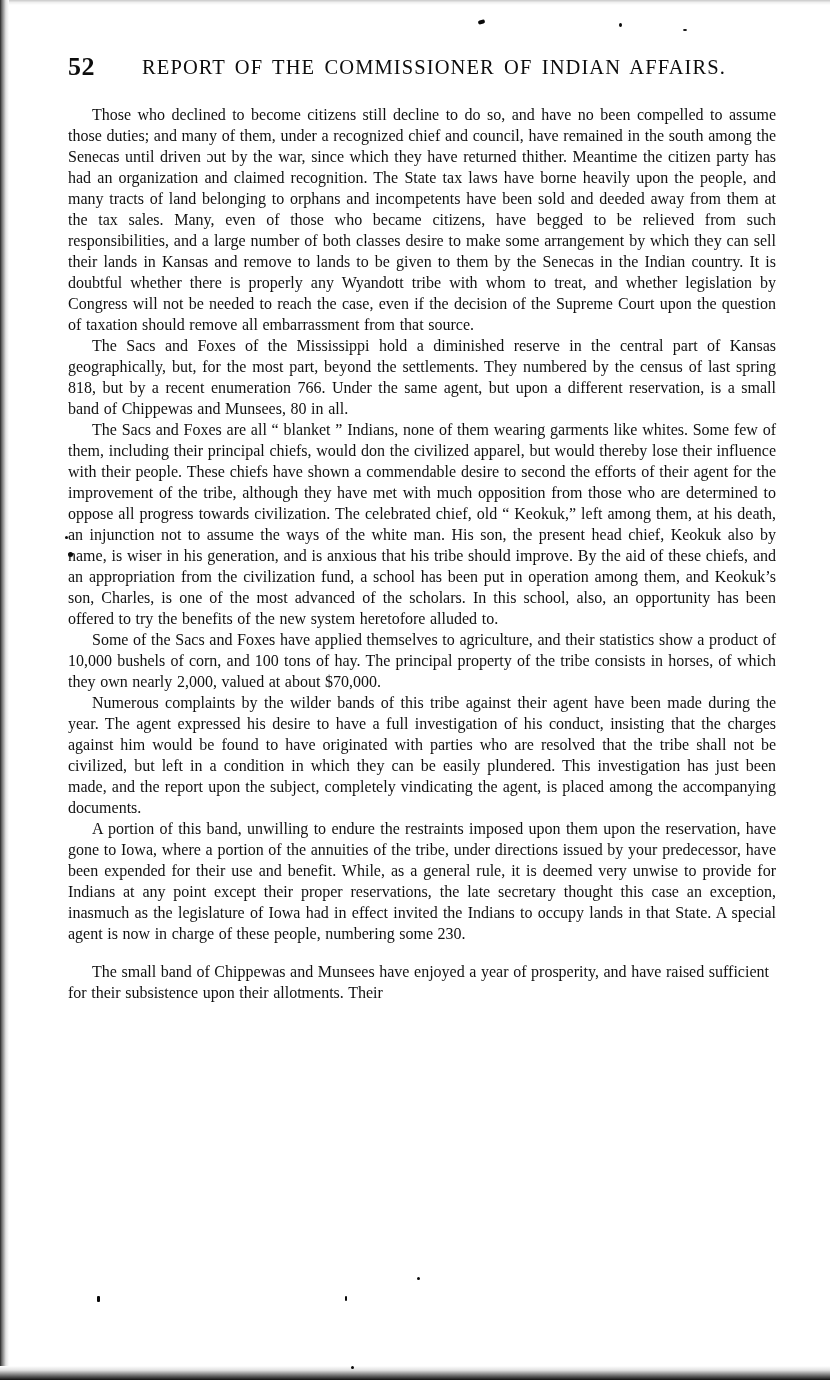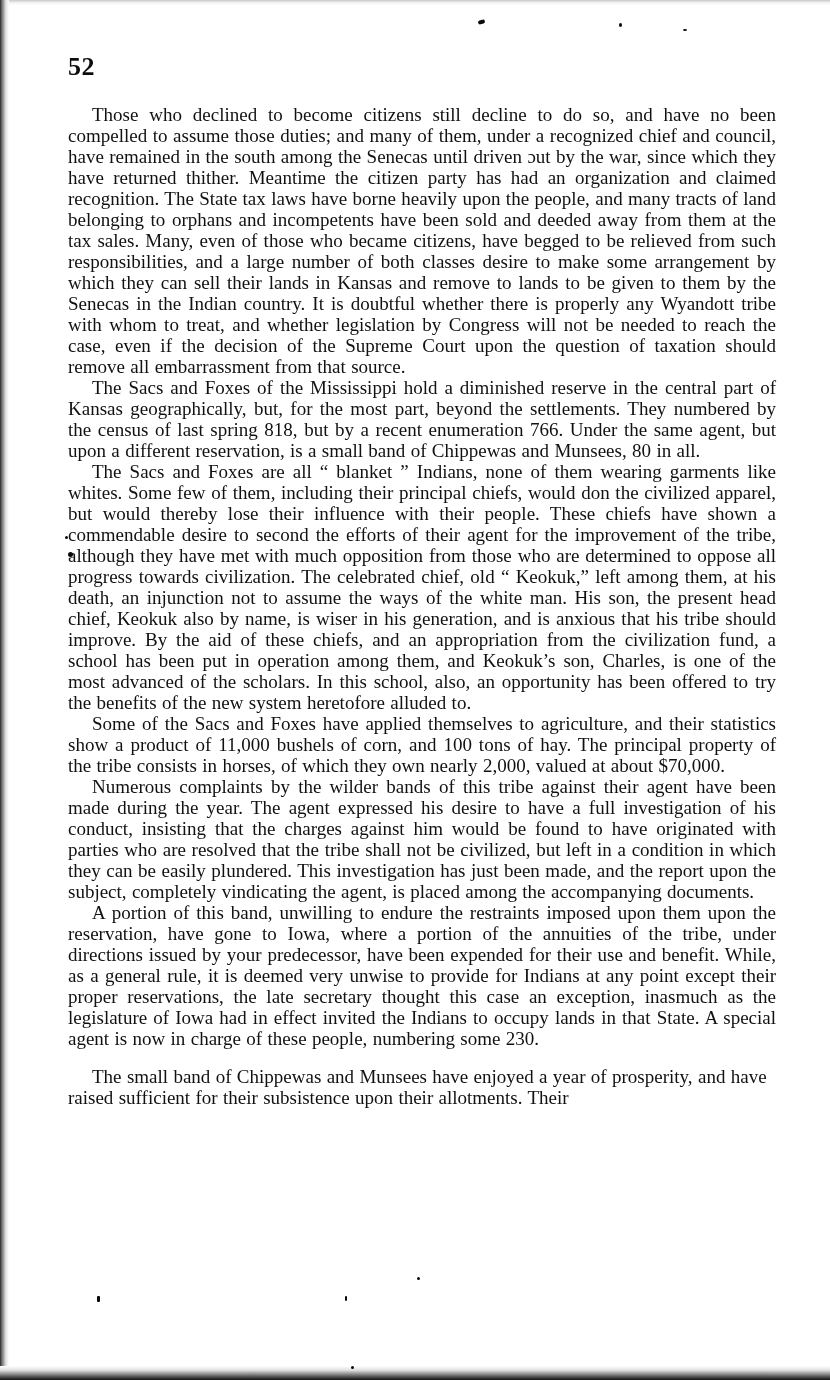--- a/index.html
+++ b/index.html
@@ -79,21 +79,21 @@
     white-space: nowrap;
   }
 
   
   #body-text {
     position: absolute;
     left: 68px;
     top: 104px;
     width: 708px;
     color: #111111;
-    font-size: 19px;
+    font-size: 16px;
     line-height: 21.0px;
     text-align: justify;
     text-justify: inter-word;
     -webkit-font-smoothing: none;
   }
   #body-text p {
     margin: 0;
     text-indent: 24px;
     word-spacing: 0.6px;
   }
@@ -124,25 +124,26 @@
   <div class="speck" style="left:683px; top:29px; width:4px; height:2px;"></div>
   <div class="speck" style="left:65px; top:536px; width:3px; height:3px;"></div>
   <div class="speck" style="left:68px; top:552px; width:5px; height:5px;"></div>
   <div class="speck" style="left:97px; top:1296px; width:3px; height:6px; border-radius:1px;"></div>
   <div class="speck" style="left:345px; top:1296px; width:2px; height:5px; border-radius:1px;"></div>
   <div class="speck" style="left:417px; top:1277px; width:3px; height:3px;"></div>
   <div class="speck" style="left:351px; top:1366px; width:3px; height:3px;"></div>
 
   <div id="header">
     <span id="page-number">52</span>
+    <span id="running-head">REPORT OF THE COMMISSIONER OF INDIAN AFFAIRS.</span>
   </div>
 
   <div id="body-text">
     <p>Those who declined to become citizens still decline to do so, and have no been compelled to assume those duties; and many of them, under a recognized chief and council, have remained in the south among the Senecas until driven ɔut by the war, since which they have returned thither. Meantime the citizen party has had an organization and claimed recognition. The State tax laws have borne heavily upon the people, and many tracts of land belonging to orphans and incompetents have been sold and deeded away from them at the tax sales. Many, even of those who became citizens, have begged to be relieved from such responsibilities, and a large number of both classes desire to make some arrangement by which they can sell their lands in Kansas and remove to lands to be given to them by the Senecas in the Indian country. It is doubtful whether there is properly any Wyandott tribe with whom to treat, and whether legislation by Congress will not be needed to reach the case, even if the decision of the Supreme Court upon the question of taxation should remove all embarrassment from that source.</p>
     <p>The Sacs and Foxes of the Mississippi hold a diminished reserve in the central part of Kansas geographically, but, for the most part, beyond the settlements. They numbered by the census of last spring 818, but by a recent enumeration 766. Under the same agent, but upon a different reservation, is a small band of Chippewas and Munsees, 80 in all.</p>
     <p>The Sacs and Foxes are all “ blanket ” Indians, none of them wearing garments like whites. Some few of them, including their principal chiefs, would don the civilized apparel, but would thereby lose their influence with their people. These chiefs have shown a commendable desire to second the efforts of their agent for the improvement of the tribe, although they have met with much opposition from those who are determined to oppose all progress towards civilization. The celebrated chief, old “ Keokuk,” left among them, at his death, an injunction not to assume the ways of the white man. His son, the present head chief, Keokuk also by name, is wiser in his generation, and is anxious that his tribe should improve. By the aid of these chiefs, and an appropriation from the civilization fund, a school has been put in operation among them, and Keokuk’s son, Charles, is one of the most advanced of the scholars. In this school, also, an opportunity has been offered to try the benefits of the new system heretofore alluded to.</p>
-    <p>Some of the Sacs and Foxes have applied themselves to agriculture, and their statistics show a product of 11,000 bushels of corn, and 100 tons of hay. The principal property of the tribe consists in horses, of which they own nearly 2,000, valued at about $70,000.</p>
+    <p>Some of the Sacs and Foxes have applied themselves to agriculture, and their statistics show a product of 10,000 bushels of corn, and 100 tons of hay. The principal property of the tribe consists in horses, of which they own nearly 2,000, valued at about $70,000.</p>
     <p>Numerous complaints by the wilder bands of this tribe against their agent have been made during the year. The agent expressed his desire to have a full investigation of his conduct, insisting that the charges against him would be found to have originated with parties who are resolved that the tribe shall not be civilized, but left in a condition in which they can be easily plundered. This investigation has just been made, and the report upon the subject, completely vindicating the agent, is placed among the accompanying documents.</p>
     <p>A portion of this band, unwilling to endure the restraints imposed upon them upon the reservation, have gone to Iowa, where a portion of the annuities of the tribe, under directions issued by your predecessor, have been expended for their use and benefit. While, as a general rule, it is deemed very unwise to provide for Indians at any point except their proper reservations, the late secretary thought this case an exception, inasmuch as the legislature of Iowa had in effect invited the Indians to occupy lands in that State. A special agent is now in charge of these people, numbering some 230.</p>
     <p>The small band of Chippewas and Munsees have enjoyed a year of prosperity, and have raised sufficient for their subsistence upon their allotments. Their</p>
   </div>
 
 </div>
 
 </body></html>

